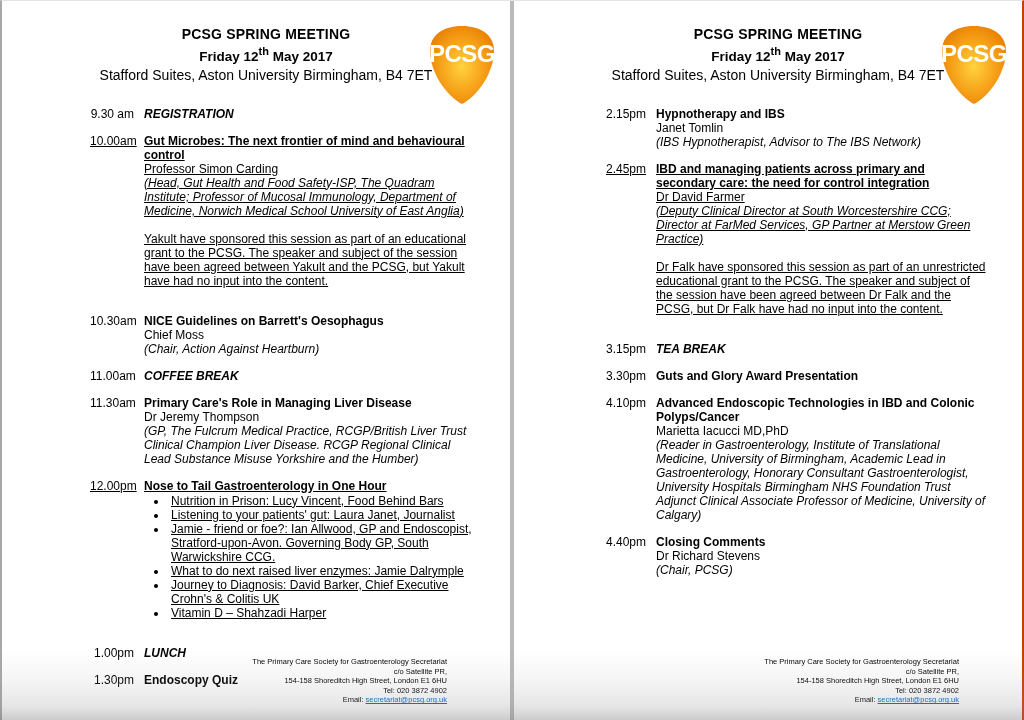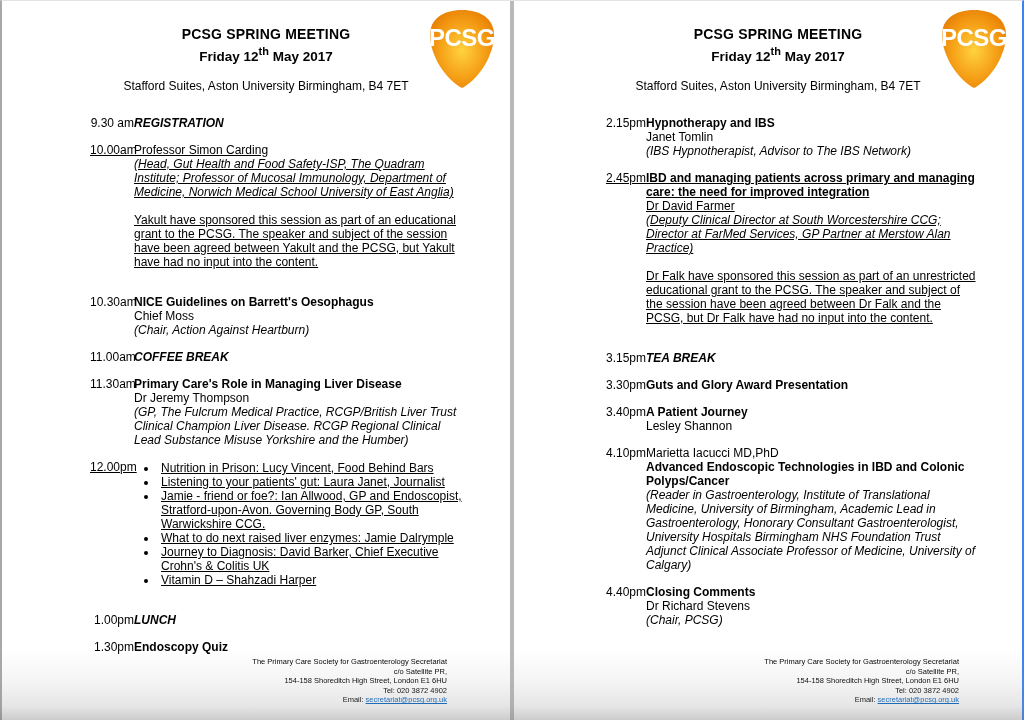--- a/index.html
+++ b/index.html
@@ -3,49 +3,49 @@
 <meta charset="utf-8">
 <style>
   html,body{margin:0;padding:0;}
   body{
     width:1024px;height:720px;background:#ffffff;
     font-family:"Liberation Sans", sans-serif;color:#000;
     position:relative;overflow:hidden;
   }
   .spread{
     display:flex;width:1024px;height:720px;box-sizing:border-box;
-    border-left:2px solid #a8a8a8;border-right:2px solid #3b82f6;
+    border-left:2px solid #a8a8a8;border-right:2px solid #c2410c;
     border-top:1px solid #e3e3e3;
   }
   .page{
     flex:1;position:relative;background:#fff;box-sizing:border-box;height:720px;
   }
   .page-left{border-right:2px solid #b9b9b9;}
   .page-right{border-left:2px solid #b9b9b9;}
   .bottom-shade{
     position:absolute;left:0;right:0;bottom:0;height:70px;pointer-events:none;
     background:linear-gradient(to bottom, rgba(150,150,150,0) 0%, rgba(150,150,150,0.10) 45%, rgba(140,140,140,0.22) 80%, rgba(120,120,120,0.38) 100%);
   }
   .hdr{
     padding-top:25px;width:400px;margin-left:64px;text-align:center;line-height:1.28;
   }
   .hdr-title{font-size:14px;font-weight:bold;letter-spacing:.2px;}
   .hdr-date{font-size:13.5px;font-weight:bold;}
   .hdr-date sup{font-size:11px;}
-  .hdr-venue{font-size:12px;margin-top:14px;}
-  .logo{position:absolute;top:8px;right:14px;width:68px;height:80px;}
+  .hdr-venue{font-size:14px;margin-top:2px;}
+  .logo{position:absolute;top:24px;right:14px;width:68px;height:80px;}
   .logo-text{font-family:"Liberation Sans", sans-serif;font-weight:bold;letter-spacing:-0.5px;}
   .agenda{margin-top:22px;}
   .row{
     display:flex;padding-left:88px;margin-bottom:13px;
     font-size:12px;line-height:14px;
   }
   .row.gap{margin-bottom:26px;text-decoration:underline;}
   .time{width:44px;text-align:right;flex:none;white-space:pre;}
-  .content{margin-left:0;width:330px;}
+  .content{margin-left:10px;width:330px;}
   .b{font-weight:bold;}
   .i{font-style:italic;}
   ul.bullets{margin:1px 0 0 0;padding-left:24px;}
   ul.bullets li{padding-left:3px;margin:0;}
   p.note{margin:14px 0 0 0;}
   .footer{
     position:absolute;right:63px;bottom:16px;text-align:right;
     font-size:7.5px;line-height:9.6px;
   }
   .footer a{text-decoration:underline;}
@@ -82,20 +82,21 @@
     <div class="time">9.30 am</div>
     <div class="content">
             <div><span class="b i">REGISTRATION</span></div>
           </div>
   </div>
 
 
   <div class="row gap">
     <div class="time">10.00am</div>
     <div class="content">
+            <div><span class="b">Gut Microbes: The next frontier of mind and behavioural control</span></div>
             <div><span>Professor Simon Carding</span></div>
             <div><span class="i">(Head, Gut Health and Food Safety-ISP, The Quadram Institute; Professor of Mucosal Immunology, Department of Medicine, Norwich Medical School University of East Anglia)</span></div>
             <p class="note">Yakult have sponsored this session as part of an educational grant to the PCSG. The speaker and subject of the session have been agreed between Yakult and the PCSG, but Yakult have had no input into the content.</p>
           </div>
   </div>
 
   <div class="row">
     <div class="time">10.30am</div>
     <div class="content">
             <div><span class="b">NICE Guidelines on Barrett's Oesophagus</span></div>
@@ -116,20 +117,21 @@
     <div class="content">
             <div><span class="b">Primary Care's Role in Managing Liver Disease</span></div>
             <div><span>Dr Jeremy Thompson</span></div>
             <div><span class="i">(GP, The Fulcrum Medical Practice, RCGP/British Liver Trust Clinical Champion Liver Disease. RCGP Regional Clinical Lead Substance Misuse Yorkshire and the Humber)</span></div>
           </div>
   </div>
 
   <div class="row gap">
     <div class="time">12.00pm</div>
     <div class="content">
+            <div><span class="b">Nose to Tail Gastroenterology in One Hour</span></div>
             <ul class="bullets">
               <li>Nutrition in Prison: Lucy Vincent, Food Behind Bars</li>
               <li>Listening to your patients' gut: Laura Janet, Journalist</li>
               <li>Jamie - friend or foe?: Ian Allwood, GP and Endoscopist, Stratford-upon-Avon. Governing Body GP, South Warwickshire CCG.</li>
               <li>What to do next raised liver enzymes: Jamie Dalrymple</li>
               <li>Journey to Diagnosis: David Barker, Chief Executive Crohn's &amp; Colitis UK</li>
               <li>Vitamin D – Shahzadi Harper</li>
             </ul>
           </div>
   </div>
@@ -175,54 +177,47 @@
     <div class="content">
             <div><span class="b">Hypnotherapy and IBS</span></div>
             <div><span>Janet Tomlin</span></div>
             <div><span class="i">(IBS Hypnotherapist, Advisor to The IBS Network)</span></div>
           </div>
   </div>
 
   <div class="row gap">
     <div class="time">2.45pm</div>
     <div class="content">
-            <div><span class="b">IBD and managing patients across primary and managing care: the need for improved integration</span></div>
+            <div><span class="b">IBD and managing patients across primary and secondary care: the need for control integration</span></div>
             <div><span>Dr David Farmer</span></div>
-            <div><span class="i">(Deputy Clinical Director at South Worcestershire CCG; Director at FarMed Services, GP Partner at Merstow Alan Practice)</span></div>
+            <div><span class="i">(Deputy Clinical Director at South Worcestershire CCG; Director at FarMed Services, GP Partner at Merstow Green Practice)</span></div>
             <p class="note">Dr Falk have sponsored this session as part of an unrestricted educational grant to the PCSG. The speaker and subject of the session have been agreed between Dr Falk and the PCSG, but Dr Falk have had no input into the content.</p>
           </div>
   </div>
 
   <div class="row">
     <div class="time">3.15pm</div>
     <div class="content">
             <div><span class="b i">TEA BREAK</span></div>
           </div>
   </div>
 
   <div class="row">
     <div class="time">3.30pm</div>
     <div class="content">
             <div><span class="b">Guts and Glory Award Presentation</span></div>
           </div>
   </div>
 
-  <div class="row">
-    <div class="time">3.40pm</div>
-    <div class="content">
-            <div><span class="b">A Patient Journey</span></div>
-            <div><span>Lesley Shannon</span></div>
-          </div>
-  </div>
 
   <div class="row">
     <div class="time">4.10pm</div>
     <div class="content">
+            <div><span class="b">Advanced Endoscopic Technologies in IBD and Colonic Polyps/Cancer</span></div>
             <div><span>Marietta Iacucci MD,PhD</span></div>
-            <div><span class="b">Advanced Endoscopic Technologies in IBD and Colonic Polyps/Cancer</span></div>
             <div><span class="i">(Reader in Gastroenterology, Institute of Translational Medicine, University of Birmingham, Academic Lead in Gastroenterology, Honorary Consultant Gastroenterologist, University Hospitals Birmingham NHS Foundation Trust Adjunct Clinical Associate Professor of Medicine, University of Calgary)</span></div>
           </div>
   </div>
 
   <div class="row">
     <div class="time">4.40pm</div>
     <div class="content">
             <div><span class="b">Closing Comments</span></div>
             <div><span>Dr Richard Stevens</span></div>
             <div><span class="i">(Chair, PCSG)</span></div>

